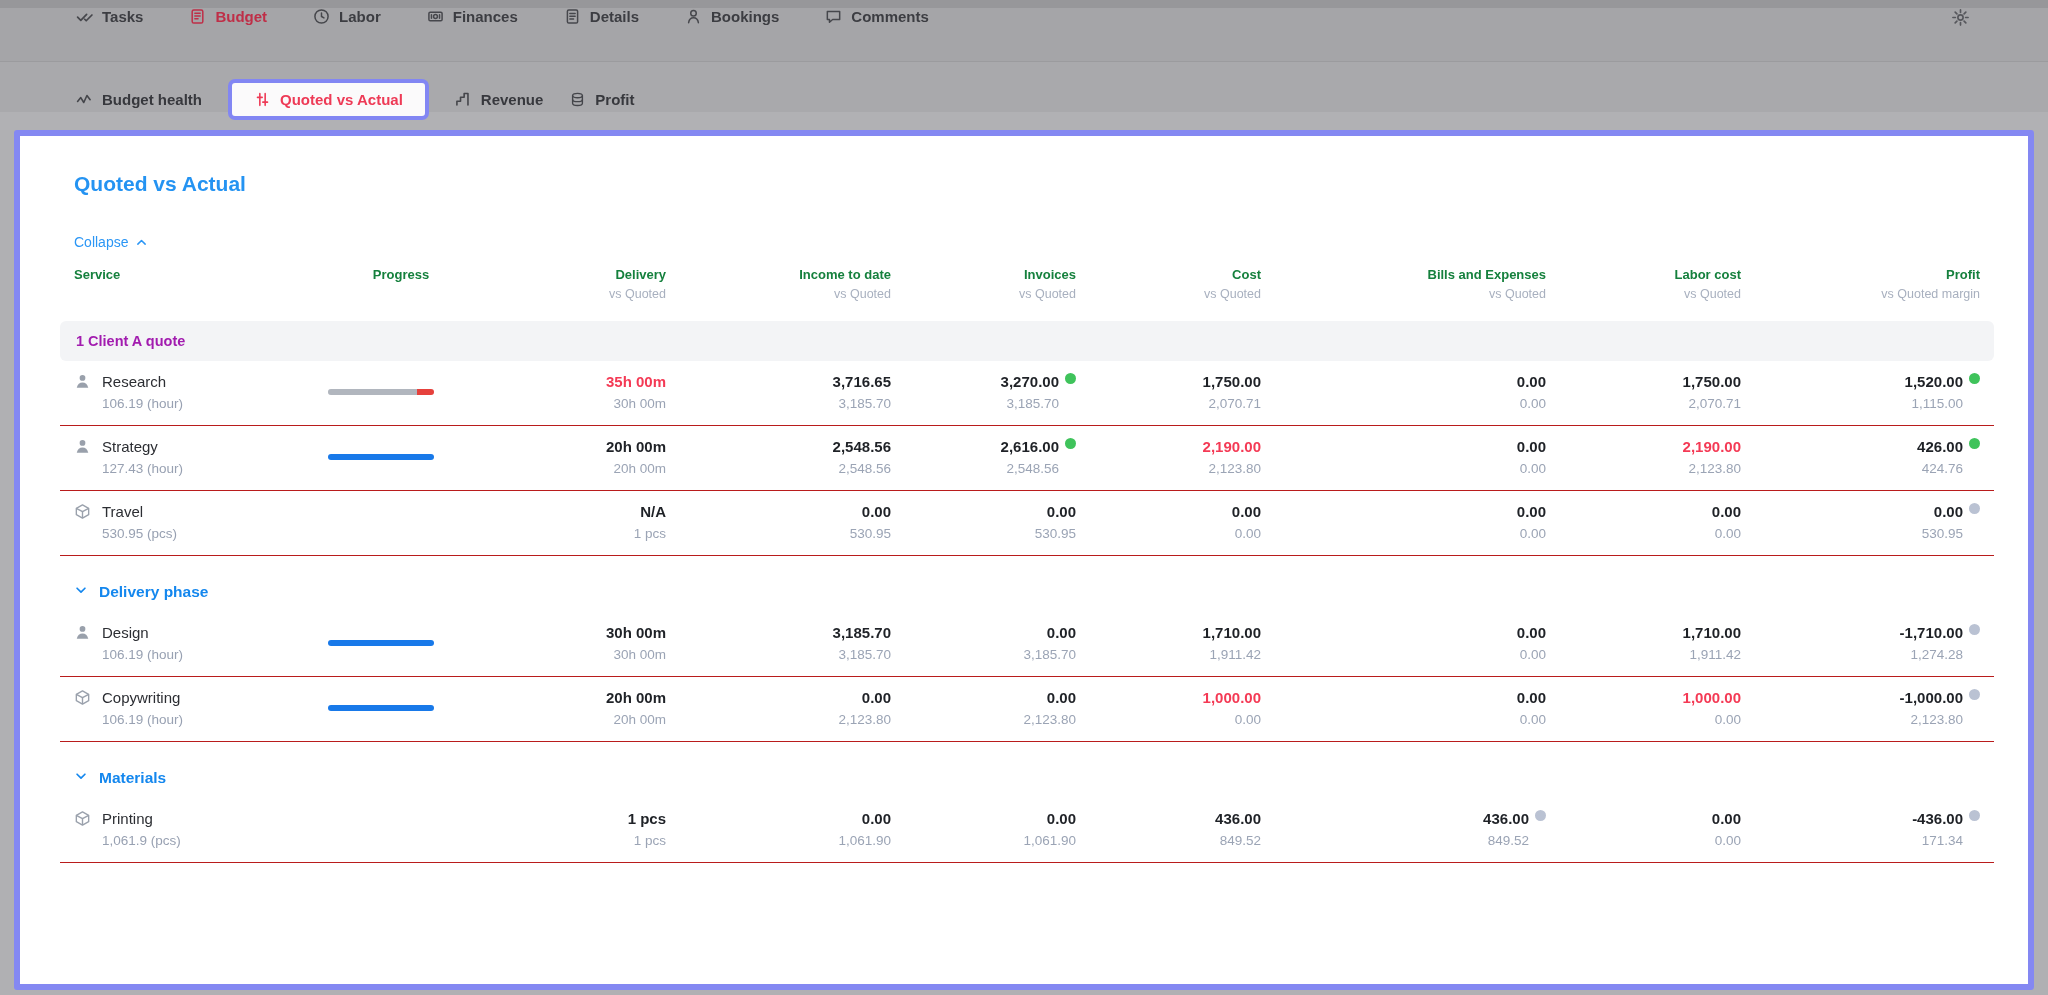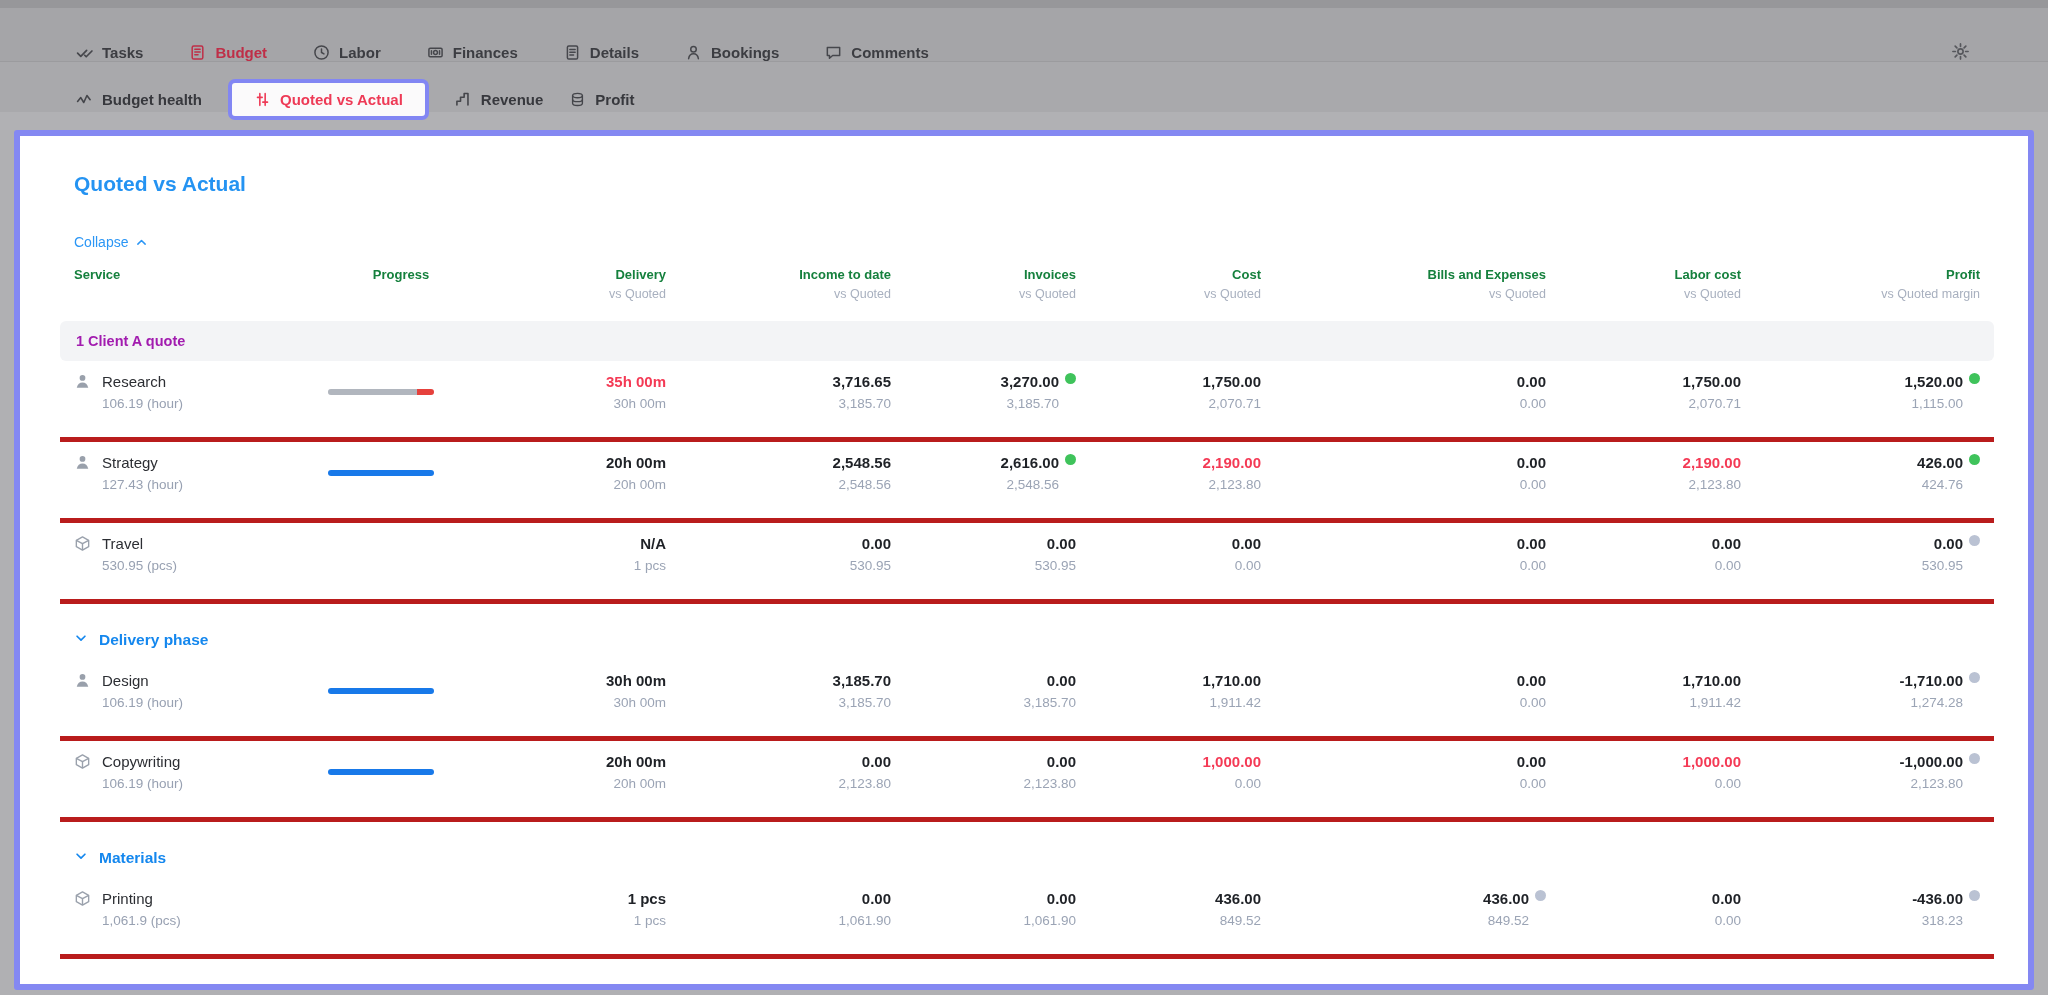--- a/index.html
+++ b/index.html
@@ -9,21 +9,21 @@
     background:#b0b0b3;
     font-family:"Liberation Sans", sans-serif;
     overflow:hidden;
     -webkit-font-smoothing:antialiased;
   }
   
   .top-strip { height:8px; background:#97979a; }
   .tabbar {
     height:54px; background:#a5a5a8;
     border-bottom:1px solid #9b9b9e;
-    display:flex; align-items:flex-end;
+    display:flex; align-items:flex-start;
     padding:0 78px 0 76px; gap:46px;
   }
   .tab { display:flex; align-items:center; gap:9px; color:#3c3d42; font-size:15px; font-weight:700; cursor:pointer; white-space:nowrap; }
   .tab .ticon { display:inline-flex; width:17px; height:17px; color:#46474c; }
   .tab.active { color:#bf2e47; }
   .tab.active .ticon { color:#bf2e47; }
   .tabbar .gear { margin-left:auto; display:inline-flex; width:19px; height:19px; color:#56575c; cursor:pointer; }
 
   .subnav {
     height:50px; background:#a9a9ac;
@@ -66,21 +66,21 @@
     margin-top:10px; height:40px;
     background:#f3f4f6; border-radius:6px;
     display:flex; align-items:center;
     padding:0 16px; font-size:14.5px; font-weight:700; color:#a21caf;
     cursor:pointer;
   }
 
   .section-row { display:flex; align-items:center; gap:11px; margin:27px 0 11px 14px; cursor:pointer; }
   .section-row .stitle { color:#1487ee; font-size:15.5px; font-weight:700; }
 
-  .trow { padding:12px 0 26px; border-bottom:5px solid #b91c1c; cursor:pointer; }
+  .trow { padding:12px 0 14px; border-bottom:1px solid #b91c1c; cursor:pointer; }
   .cell.service { padding-left:14px; }
   .svc-top { display:flex; align-items:center; gap:11px; }
   .svc-top .ricon { display:inline-flex; width:17px; height:17px; flex:0 0 auto; }
   .sname { font-size:15px; font-weight:500; color:#2c2e33; }
   .srate { font-size:13.5px; color:#98a1b2; margin:6px 0 0 28px; }
 
   .cell.progress { padding-left:22px; }
   .pbar { width:106px; height:6px; border-radius:3px; background:#e9eaee; overflow:hidden; display:flex; }
   .pbar .seg-gray { background:#b1b6be; height:100%; }
   .pbar .seg-red  { background:#e6413c; height:100%; }
@@ -730,20 +730,20 @@
             <div class="sub">
               <span>0.00</span>
             </div>
           </div>
           <div class="cell amt pad-r">
             <div class="main">
               <span class="val">-436.00</span>
               <span class="dot gray"></span>
             </div>
             <div class="sub">
-              <span>318.23</span>
+              <span>171.34</span>
               <span class="dotspace"></span>
             </div>
           </div>
         </div>
       </div>
   </div>
 </div>
 
 </body></html>

